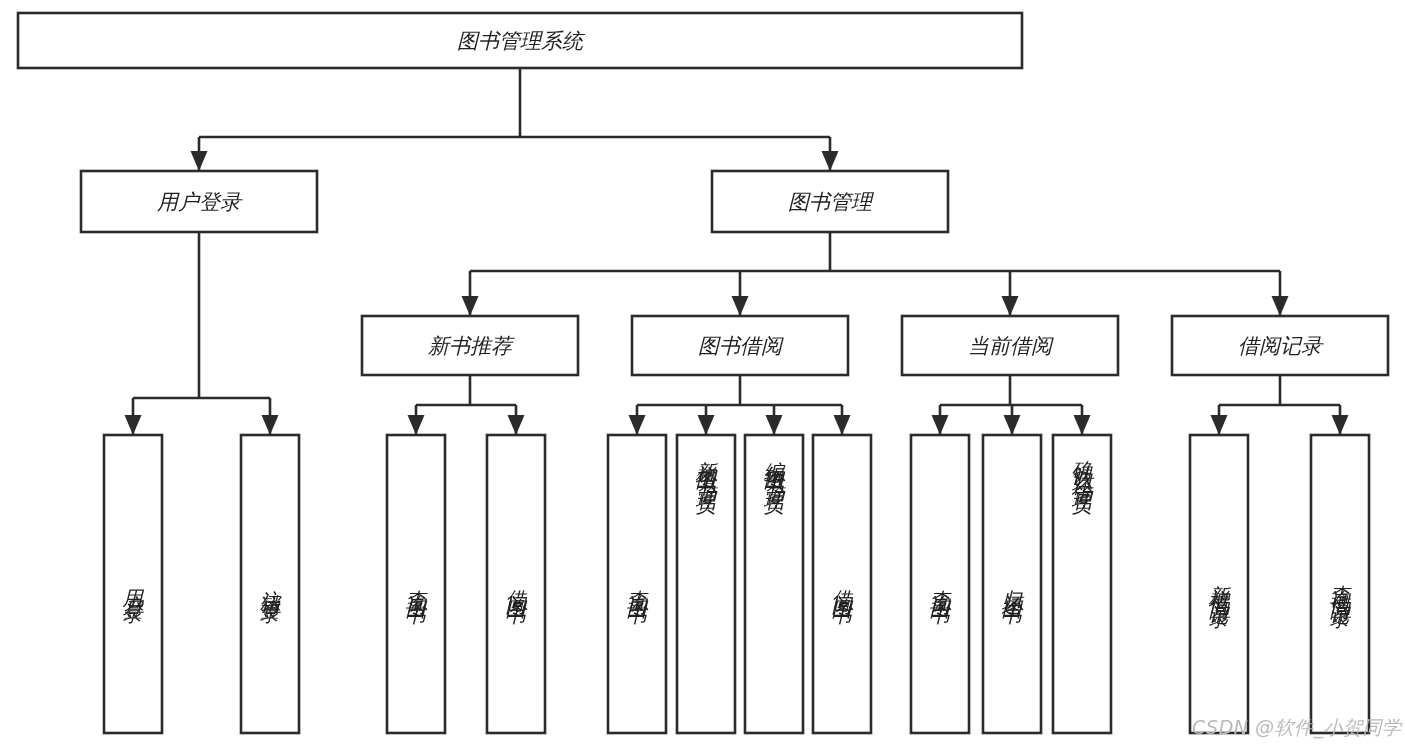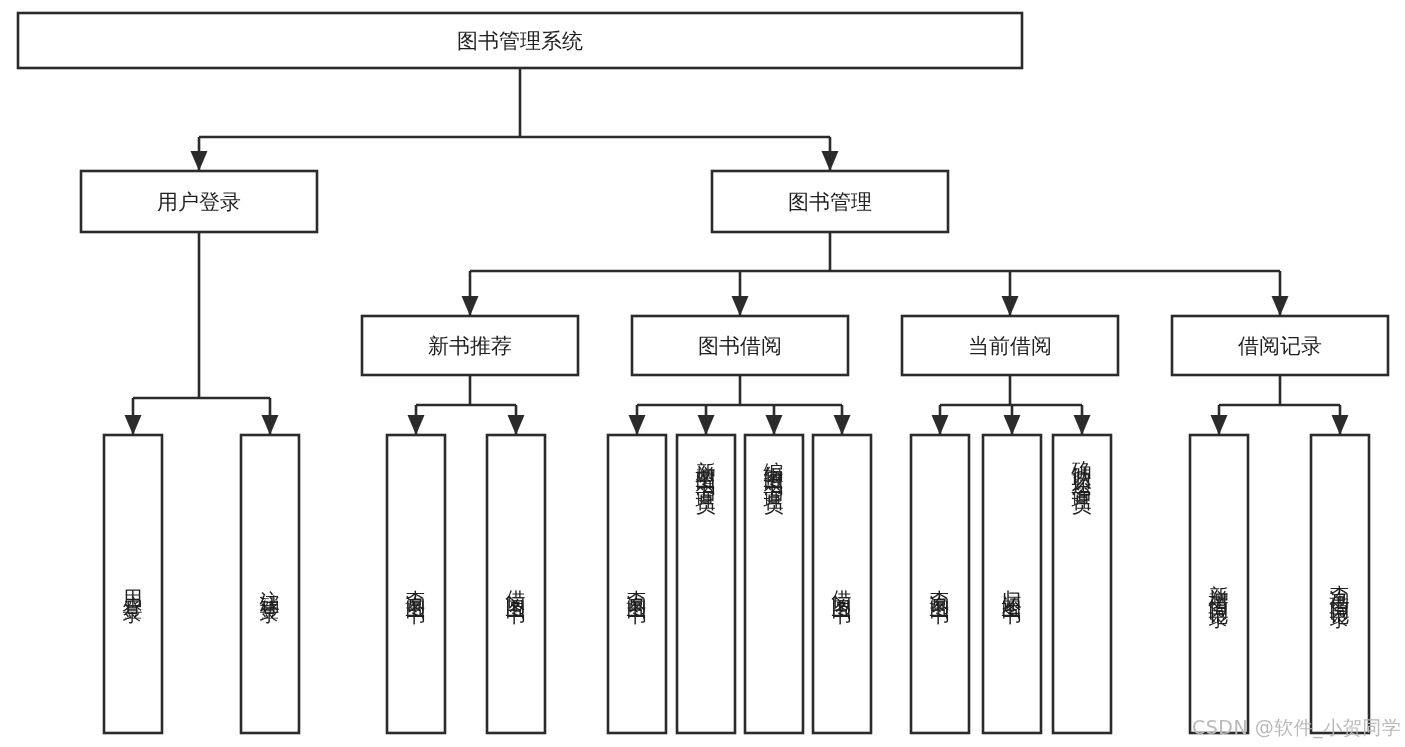--- a/index.html
+++ b/index.html
@@ -11,20 +11,21 @@
     width: 1405px;
     height: 747px;
     font-family: "DejaVu Sans", "Liberation Sans", sans-serif;
     overflow: hidden;
   }
   #diagram-root {
     position: relative;
     width: 1403px;
     height: 747px;
     background: #ffffff;
+    font-style: italic;
   }
   svg.canvas {
     position: absolute;
     left: 0;
     top: 0;
     width: 1405px;
     height: 747px;
     display: block;
   }
   .box-rect {

